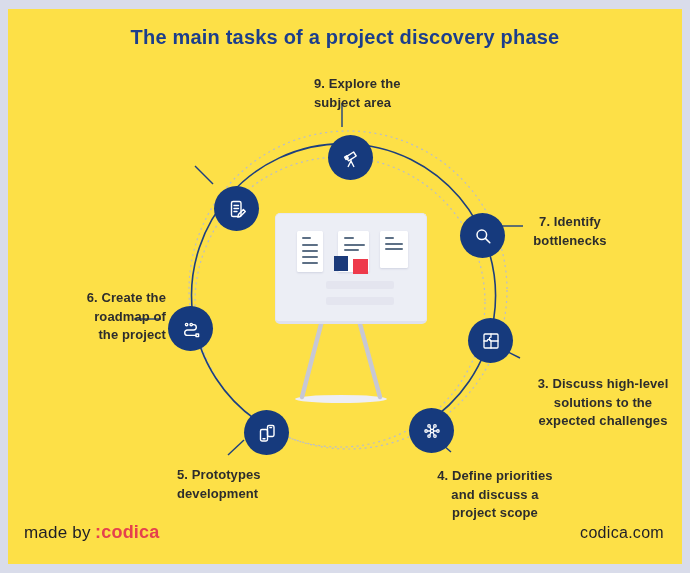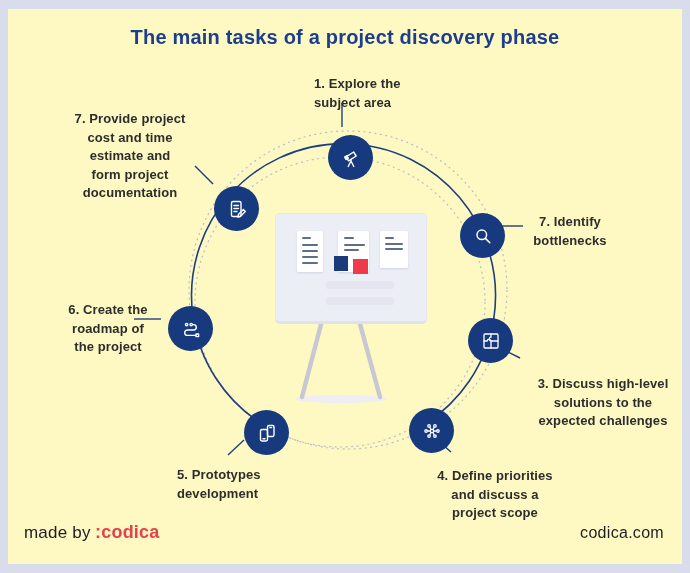--- a/index.html
+++ b/index.html
@@ -6,21 +6,21 @@
   *{box-sizing:border-box;}
   .canvas{
     position:relative;
     width:690px;height:573px;
     background:#d9dcea;
     font-family:"Liberation Sans", sans-serif;
     overflow:hidden;
   }
   .inner{
     position:absolute;left:8px;top:9px;right:8px;bottom:9px;
-    background:#fef9c3;
+    background:#fde047;
   }
   .title{
     position:absolute;left:0;top:17px;width:100%;
     text-align:center;
     font-size:20px;font-weight:700;letter-spacing:.2px;
     color:#1c3e8c;margin:0;
   }
   svg.layer{position:absolute;left:0;top:0;}
   .node{
     position:absolute;width:45px;height:45px;border-radius:50%;
@@ -149,40 +149,35 @@
       </svg>
     </div>
     <div class="node" style="left:206px;top:177px;">
       <svg width="24" height="24" viewBox="0 0 24 24" fill="none" stroke="#fff" stroke-width="1.4" stroke-linecap="round" stroke-linejoin="round">
         <rect x="6.5" y="4.5" width="9.5" height="15" rx="1.6"></rect>
         <path d="M9 8.5 h4.5 M9 11.5 h4.5 M9 14.5 h3"></path>
         <path d="M13.4 17.6 l5 -5 1.9 1.9 -5 5 -2.5 0.6 Z"></path>
       </svg>
     </div>
 
-    <div class="lbl" style="left:306px;top:66px;">1. Explore the
+    <div class="lbl" style="left:306px;top:66px;">9. Explore the
 subject area</div>
     <div class="lbl center" style="left:502px;top:204px;width:120px;">7. Identify
 bottlenecks</div>
     <div class="lbl center" style="left:524px;top:366px;width:142px;">3. Discuss high-level
 solutions to the
 expected challenges</div>
     <div class="lbl center" style="left:417px;top:458px;width:140px;">4. Define priorities
 and discuss a
 project scope</div>
     <div class="lbl" style="left:169px;top:457px;">5. Prototypes
 development</div>
-    <div class="lbl center" style="left:42px;top:292px;width:116px;">6. Create the
+    <div class="lbl center" style="left:42px;top:280px;width:116px;text-align:right;">6. Create the
 roadmap of
 the project</div>
-    <div class="lbl center" style="left:45px;top:101px;width:154px;">7. Provide project
-cost and time
-estimate and
-form project
-documentation</div>
 
     <div class="footer">
       <div>
         <span class="madeby">made by</span>
         <span class="brand">:codica</span>
       </div>
       <span class="site">codica.com</span>
     </div>
 
   </div>

